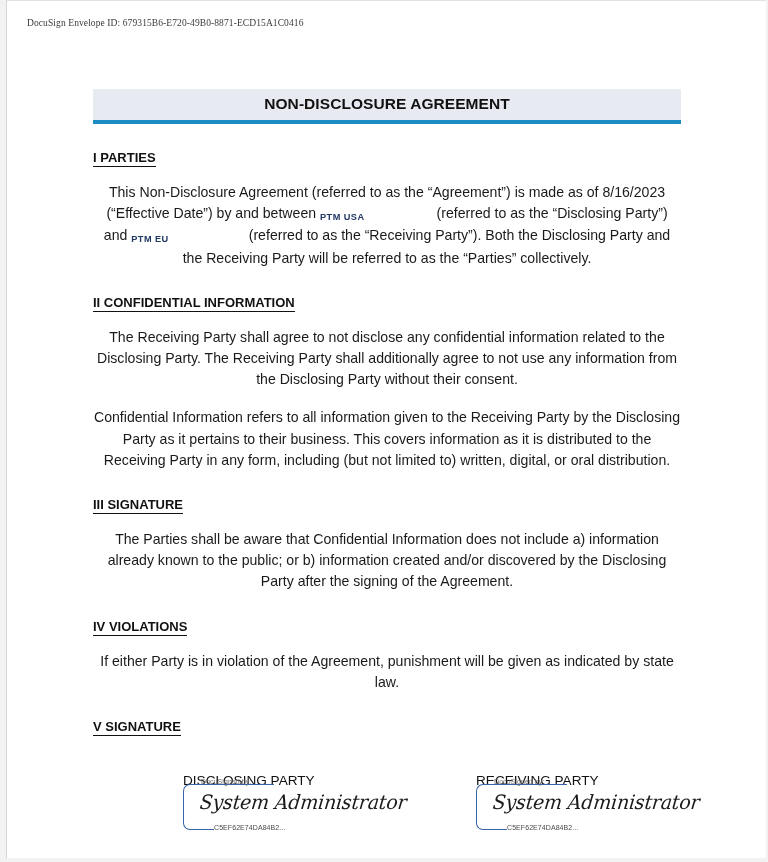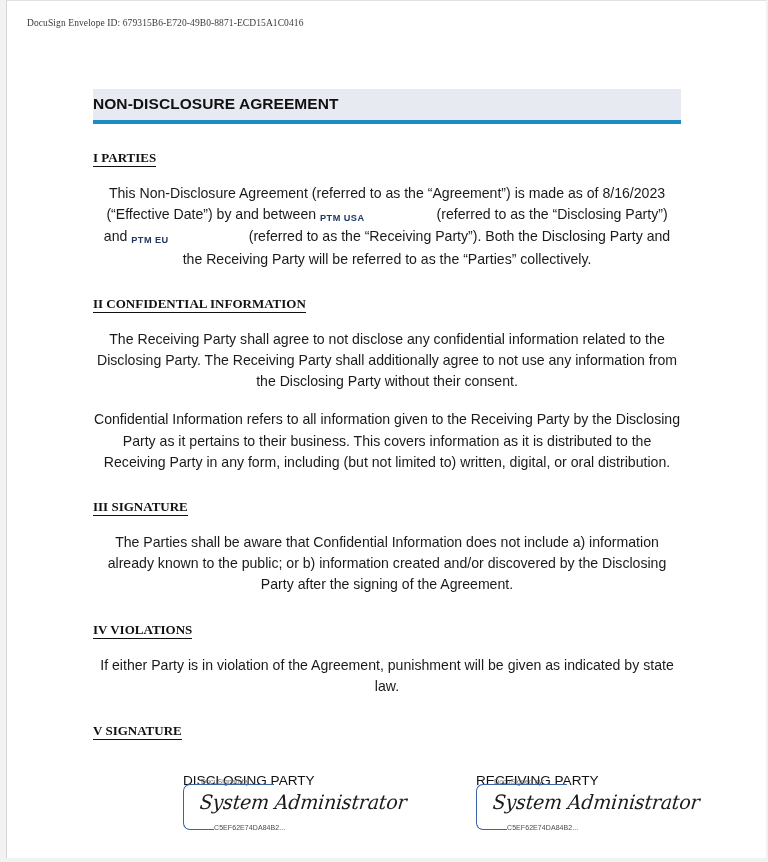--- a/index.html
+++ b/index.html
@@ -56,38 +56,38 @@
     position: absolute;
     left: 86px;
     top: 88px;
     width: 588px;
   }
 
   
   .title-banner {
     background: #e7eaf1;
     border-bottom: 4px solid #1b8cc4;
+    text-align: center;
     padding: 6px 0 7px 0;
     box-sizing: border-box;
   }
   .title-banner .title-text {
     font-size: 15.5px;
     font-weight: bold;
     color: #111111;
     letter-spacing: 0.004em;
   }
 
   
   .section-heading {
     font-size: 13px;
     font-weight: bold;
     color: #111111;
     margin: 26px 0 0 0;
     display: block;
-    font-family: Liberation Serif, serif;
   }
   .section-heading span {
     border-bottom: 1.6px solid #111111;
     padding-bottom: 1px;
   }
 
   
   p.para {
     font-size: 14.1px;
     line-height: 21.2px;

